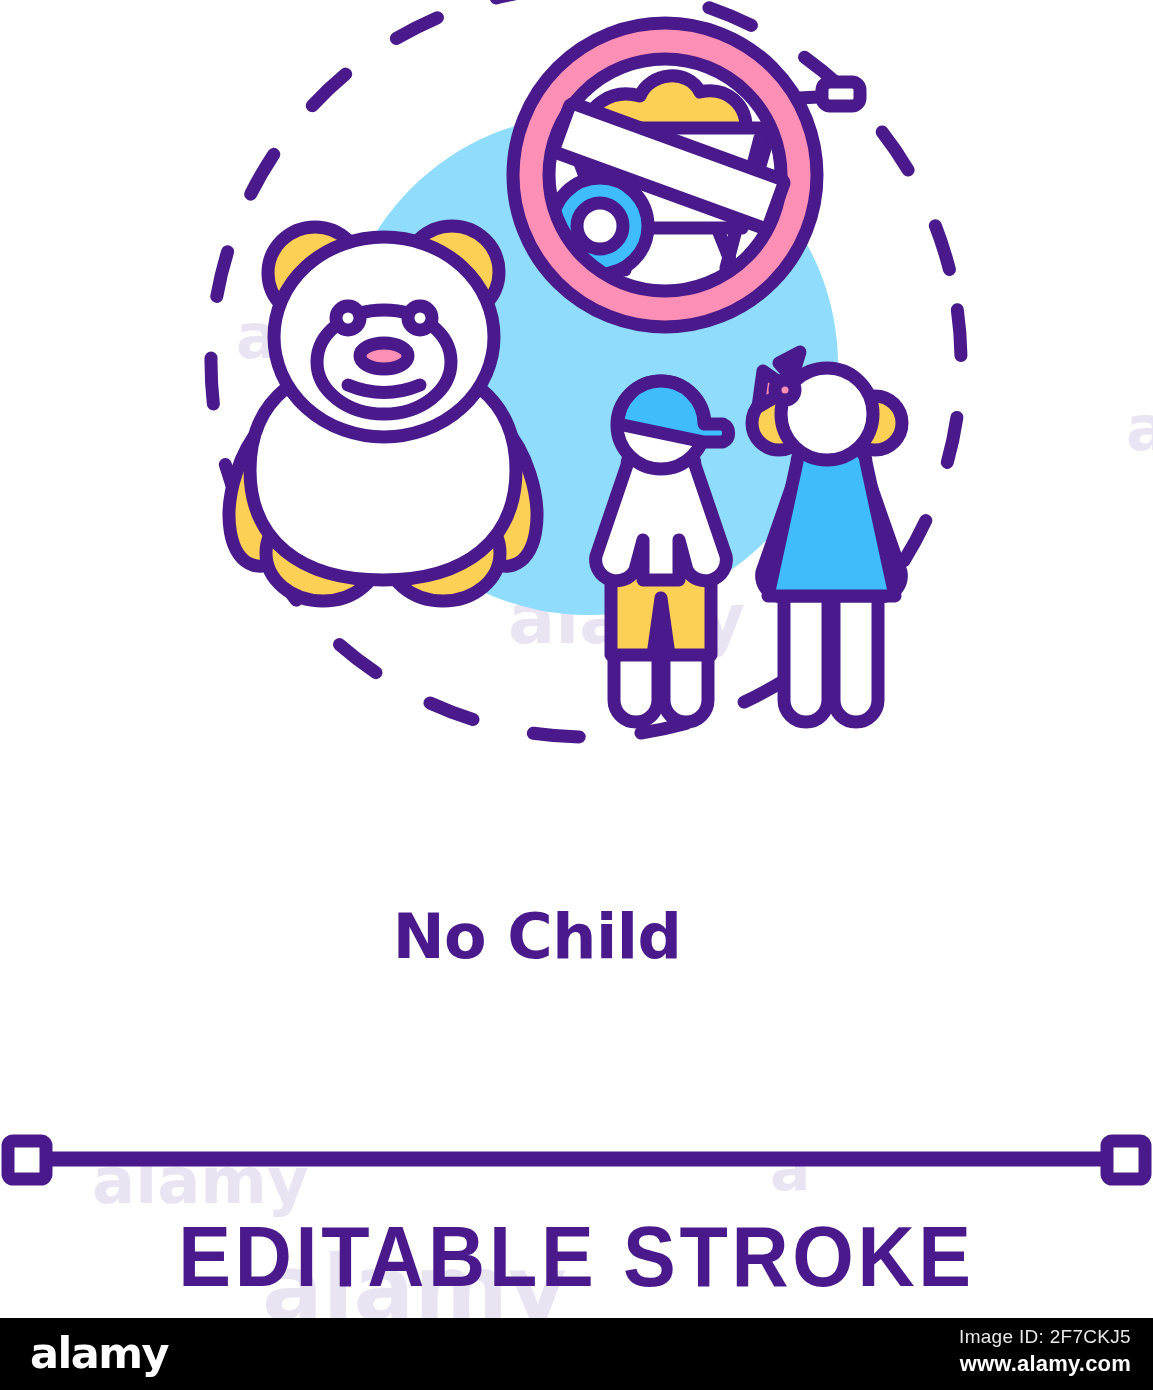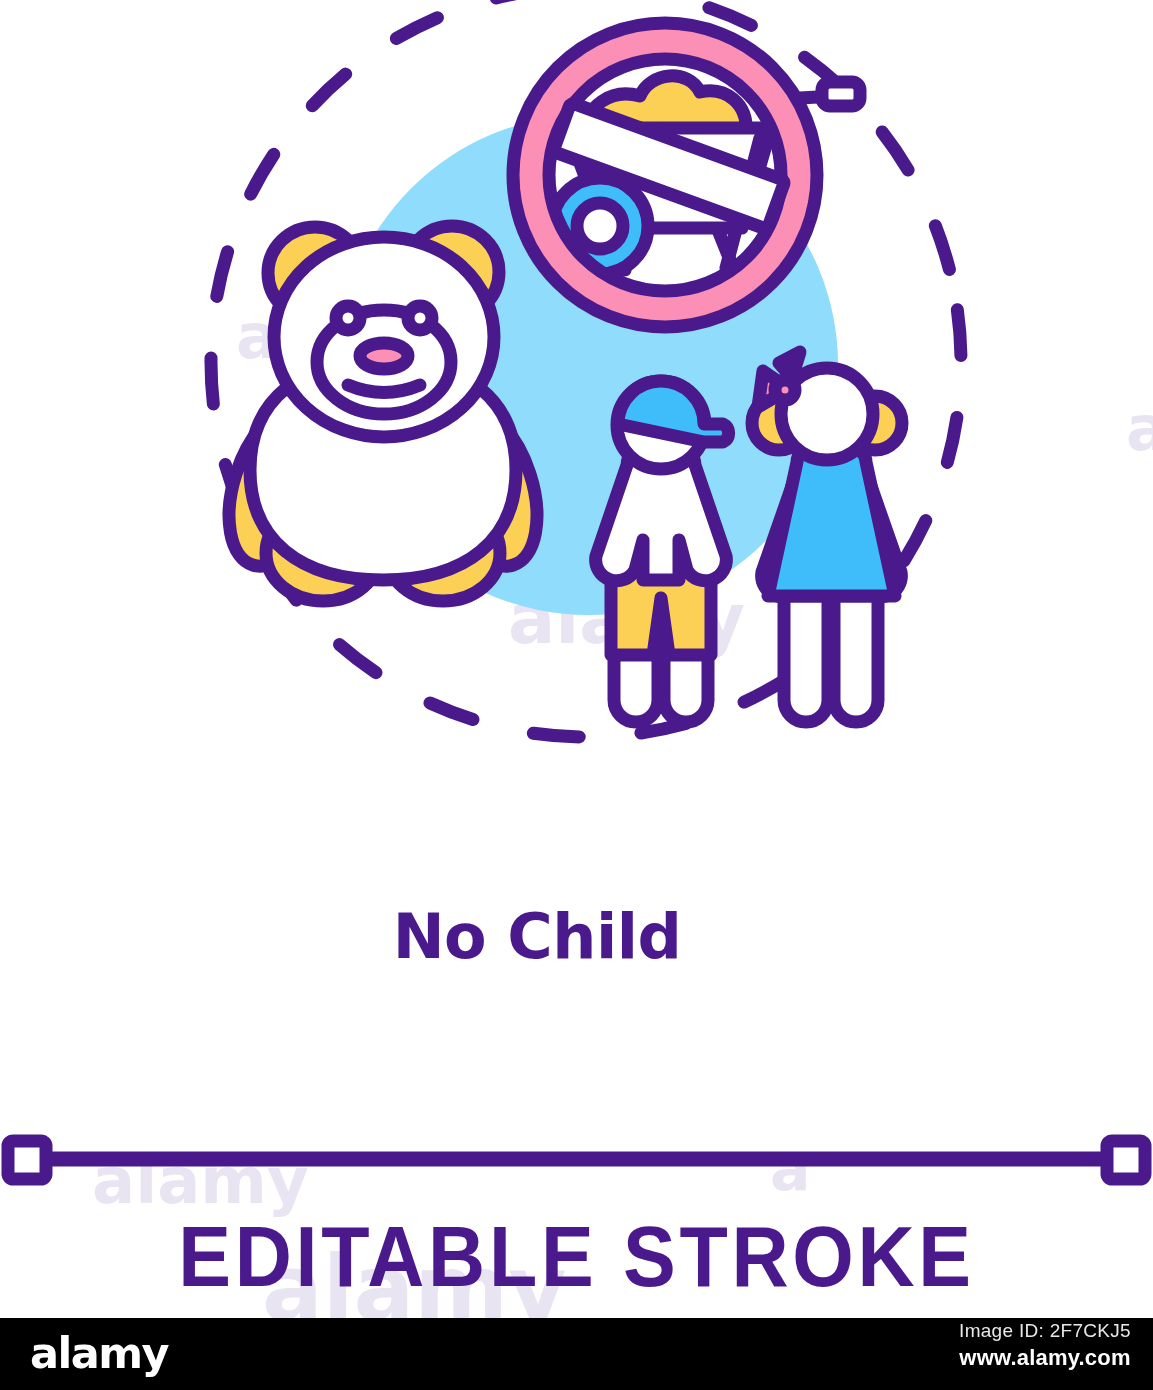--- a/index.html
+++ b/index.html
@@ -94,22 +94,22 @@
     font-family: "DejaVu Sans", sans-serif;
     font-weight: bold;
     font-size: 43px;
     line-height: 46px;
     letter-spacing: -1.5px;
     color: #ffffff;
   }
   #footer-right {
     position: absolute;
     right: 22px;
-    top: 0;
-    text-align: center;
+    top: 6px;
+    text-align: right;
   }
   #footer-imageid {
     font-family: "Liberation Sans", sans-serif;
     font-size: 19px;
     line-height: 26px;
     color: #e8e8e8;
     letter-spacing: 0.3px;
   }
   #footer-url {
     font-family: "Liberation Sans", sans-serif;

